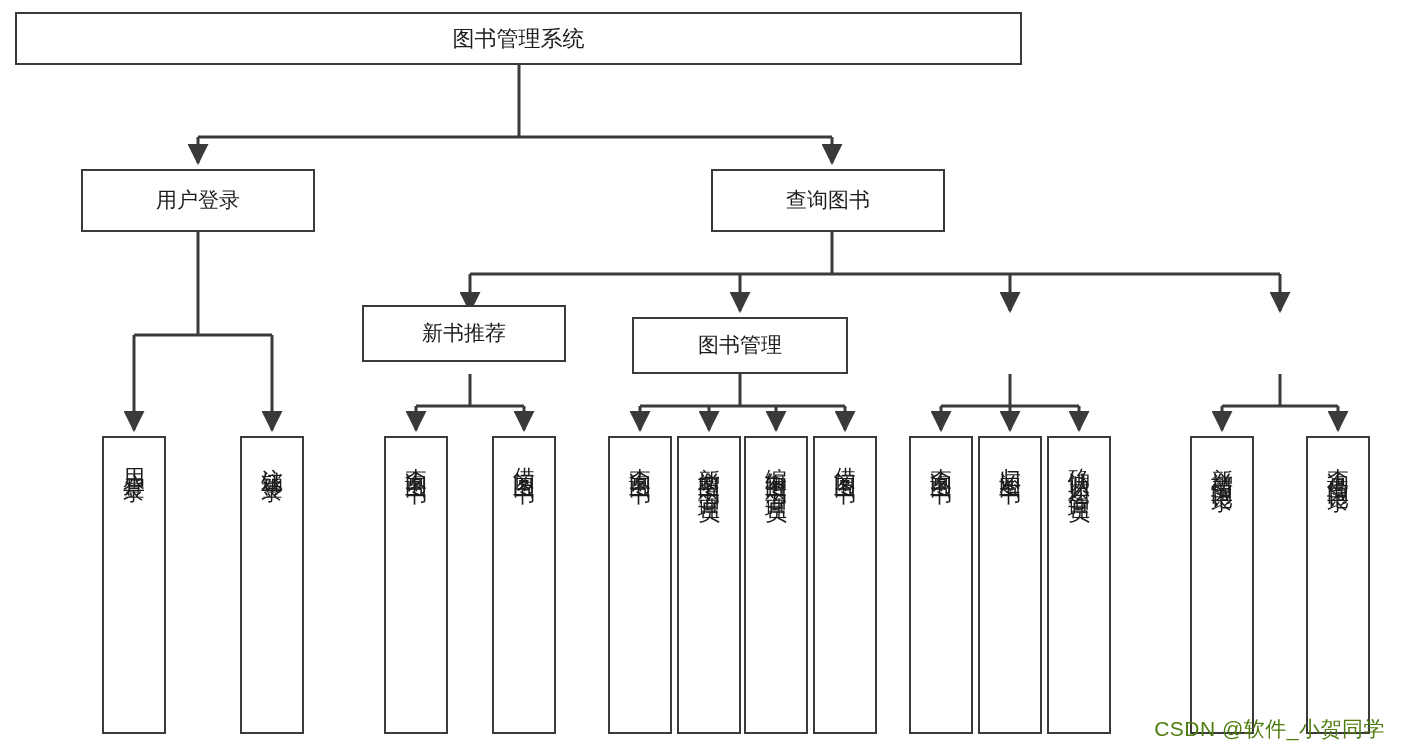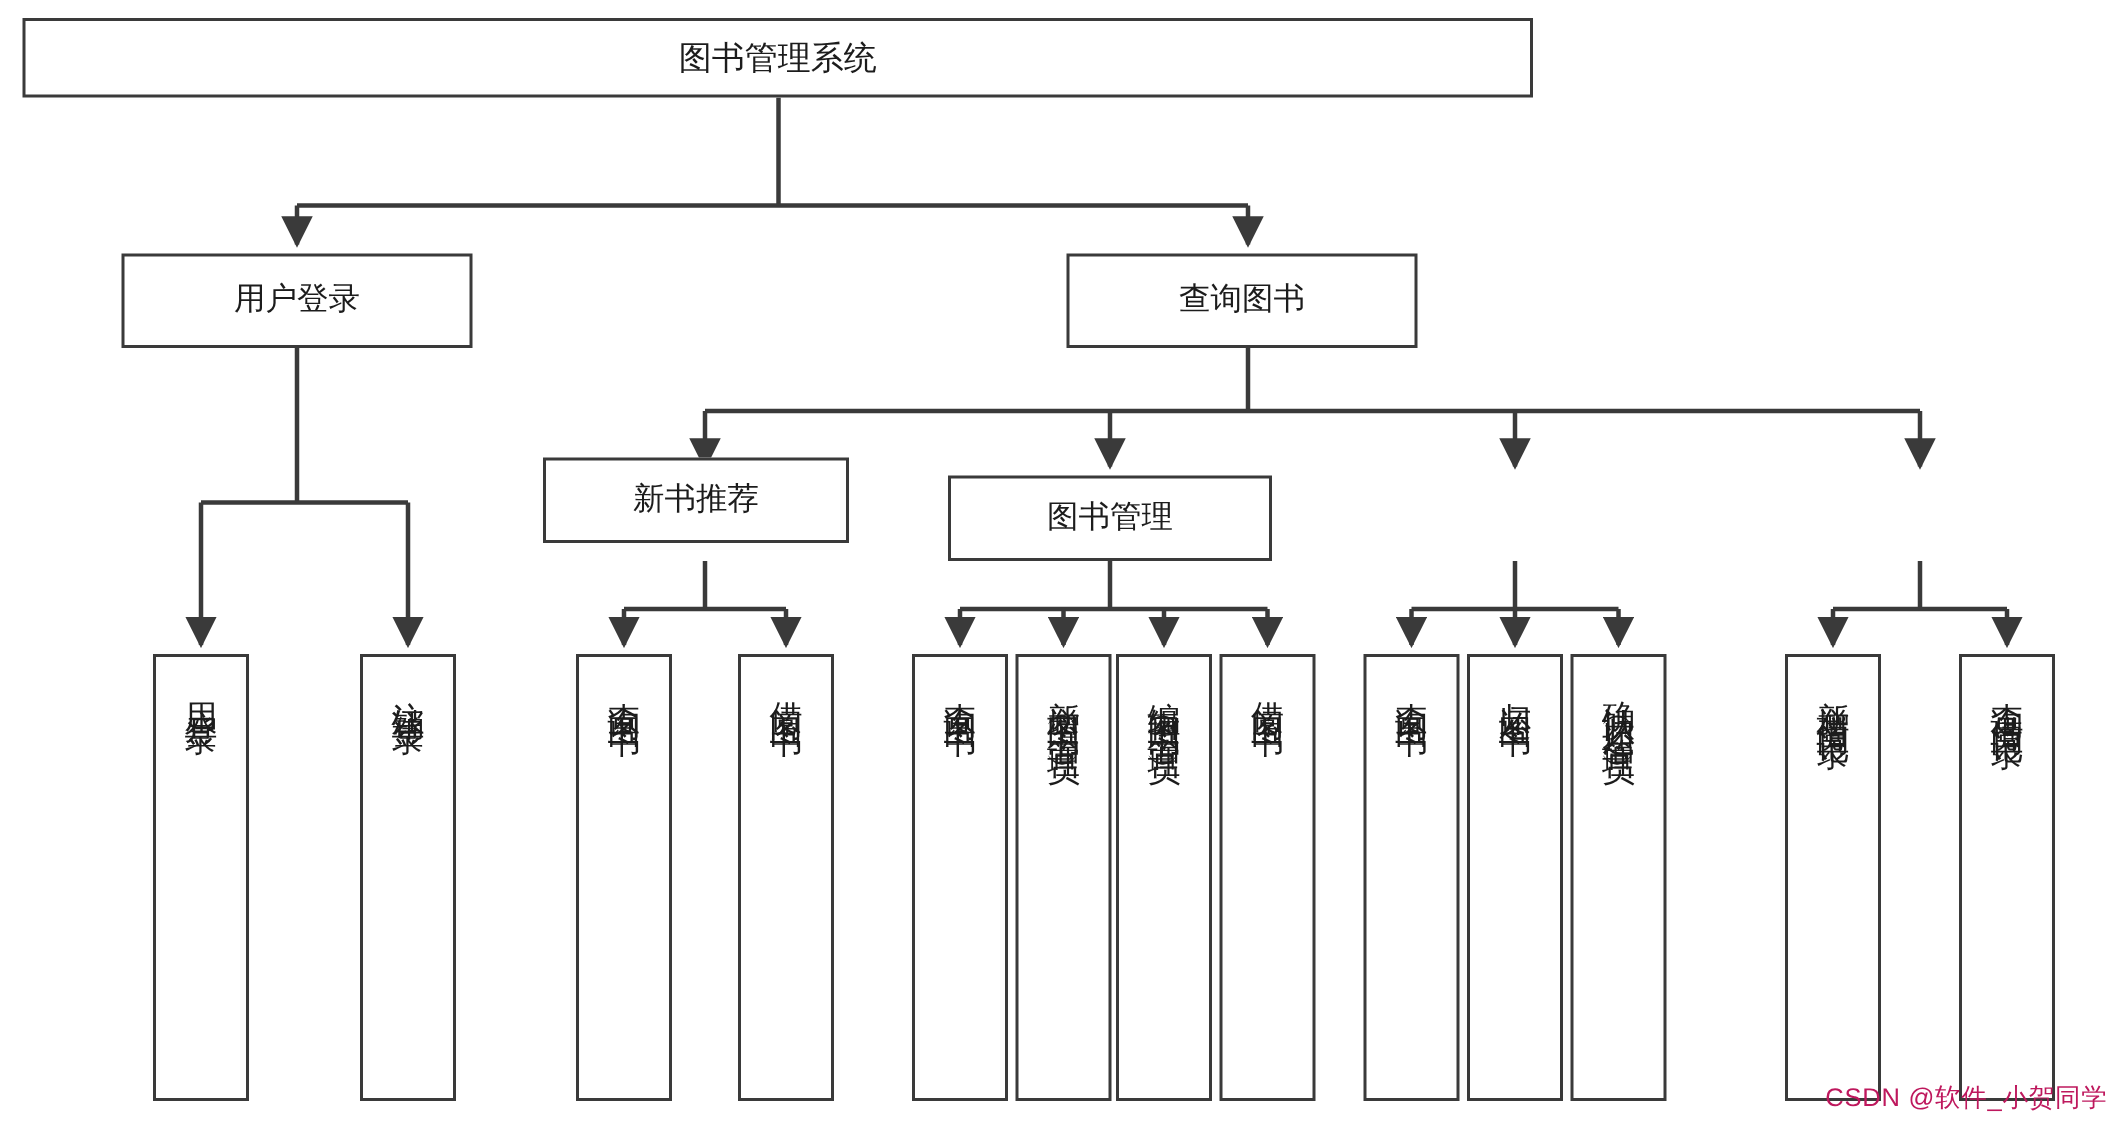--- a/index.html
+++ b/index.html
@@ -54,24 +54,24 @@
   .node.vertical .label {
     writing-mode: vertical-rl;
     text-orientation: upright;
     font-size: 22px;
     letter-spacing: 5px;
     line-height: 1;
   }
   #root-node .label { font-size: 22px; }
   .watermark {
     position: absolute;
-    right: 0;
+    right: 20px;
     bottom: 4px;
-    font-size: 17px;
-    color: #be185d;
+    font-size: 21px;
+    color: #4d7c0f;
     white-space: nowrap;
     letter-spacing: 0.5px;
   }
 </style>
 </head>
 <body>
 
 <div id="diagram-root">
 
   <svg class="connectors" viewBox="0 0 1405 747">

